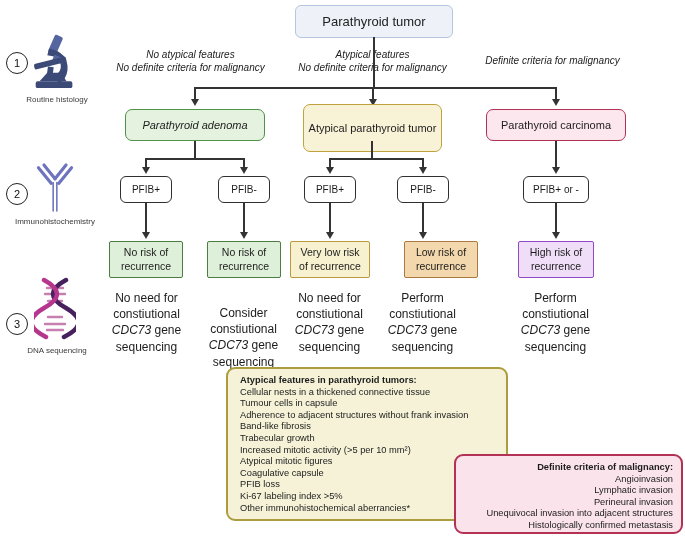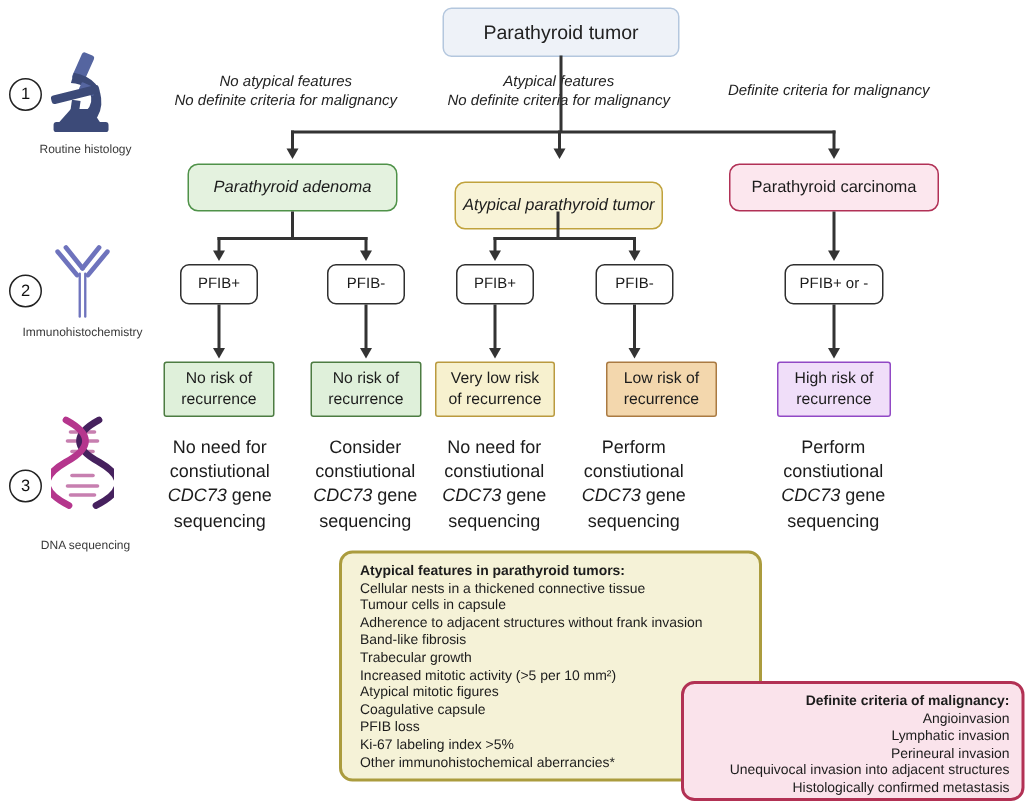--- a/index.html
+++ b/index.html
@@ -60,21 +60,21 @@
   <div class="line" style="left:194px;top:87px;width:2px;height:13px;"></div>
   <div class="line" style="left:372px;top:87px;width:2px;height:13px;"></div>
   <div class="line" style="left:555px;top:87px;width:2px;height:13px;"></div>
   <div class="arrowhead" style="left:190.5px;top:99px;"></div>
   <div class="arrowhead" style="left:368.5px;top:99px;"></div>
   <div class="arrowhead" style="left:551.5px;top:99px;"></div>
 
   <div class="box cat cat-green" style="left:125px;top:109px;width:140px;height:32px;">
     <span>Parathyroid adenoma</span>
   </div>
-  <div class="box cat cat-yellow" style="left:303px;top:121px;width:139px;height:32px;font-style:italic;">
+  <div class="box cat cat-yellow" style="left:303px;top:104px;width:139px;height:48px;">
     <span>Atypical parathyroid tumor</span>
   </div>
   <div class="box cat cat-pink" style="left:486px;top:109px;width:140px;height:32px;">
     <span>Parathyroid carcinoma</span>
   </div>
 
   <div class="line" style="left:194px;top:141px;width:2px;height:19px;"></div>
   <div class="line" style="left:145px;top:158px;width:100px;height:2px;"></div>
   <div class="line" style="left:145px;top:158px;width:2px;height:10px;"></div>
   <div class="line" style="left:243px;top:158px;width:2px;height:10px;"></div>
@@ -133,21 +133,21 @@
   <div class="box risk risk-high" style="left:518px;top:241px;width:76px;height:37px;">
     <span><span>High risk of</span><br><span>recurrence</span></span>
   </div>
 
   <div class="seq" style="left:99px;top:290px;">
     <span>No need for</span><br>
     <span>constiutional</span><br>
     <em>CDC73</em><span> gene</span><br>
     <span>sequencing</span>
   </div>
-  <div class="seq" style="left:196px;top:290px;">
+  <div class="seq" style="left:196px;top:305px;">
     <span>Consider</span><br>
     <span>constiutional</span><br>
     <em>CDC73</em><span> gene</span><br>
     <span>sequencing</span>
   </div>
   <div class="seq" style="left:282px;top:290px;">
     <span>No need for</span><br>
     <span>constiutional</span><br>
     <em>CDC73</em><span> gene</span><br>
     <span>sequencing</span>
@@ -216,21 +216,21 @@
           <path d="M14 24 H28"></path>
           <path d="M14 40 H28"></path>
           <path d="M11 47 H31"></path>
           <path d="M13 53 H29"></path>
         </g>
         <path d="M32 3 Q6 17 32 31 Q58 46 30 60" stroke="#46215e" stroke-width="4.5"></path>
         <path d="M10 3 Q36 17 10 31 Q-16 46 12 60" stroke="#b5368d" stroke-width="4.5"></path>
       </g>
     </svg>
   </div>
-  <div class="step-label" style="left:2px;top:359px;text-align:center;">
+  <div class="step-label" style="left:2px;top:346px;text-align:center;">
     <span>DNA sequencing</span>
   </div>
 
   <div class="info info-yellow" style="left:226px;top:367px;width:282px;height:154px;">
     <div class="info-title">Atypical features in parathyroid tumors:</div>
     <div>Cellular nests in a thickened connective tissue</div>
     <div>Tumour cells in capsule</div>
     <div>Adherence to adjacent structures without frank invasion</div>
     <div>Band-like fibrosis</div>
     <div>Trabecular growth</div>

